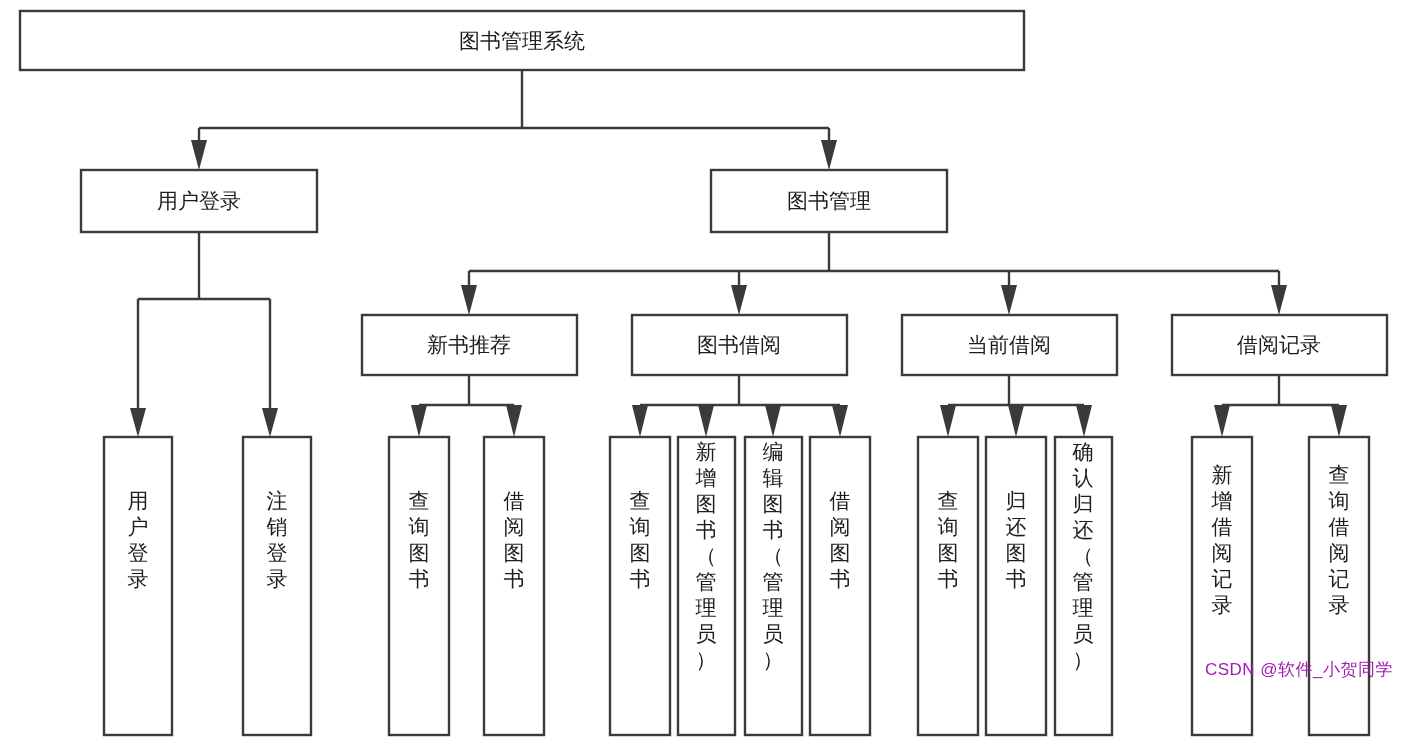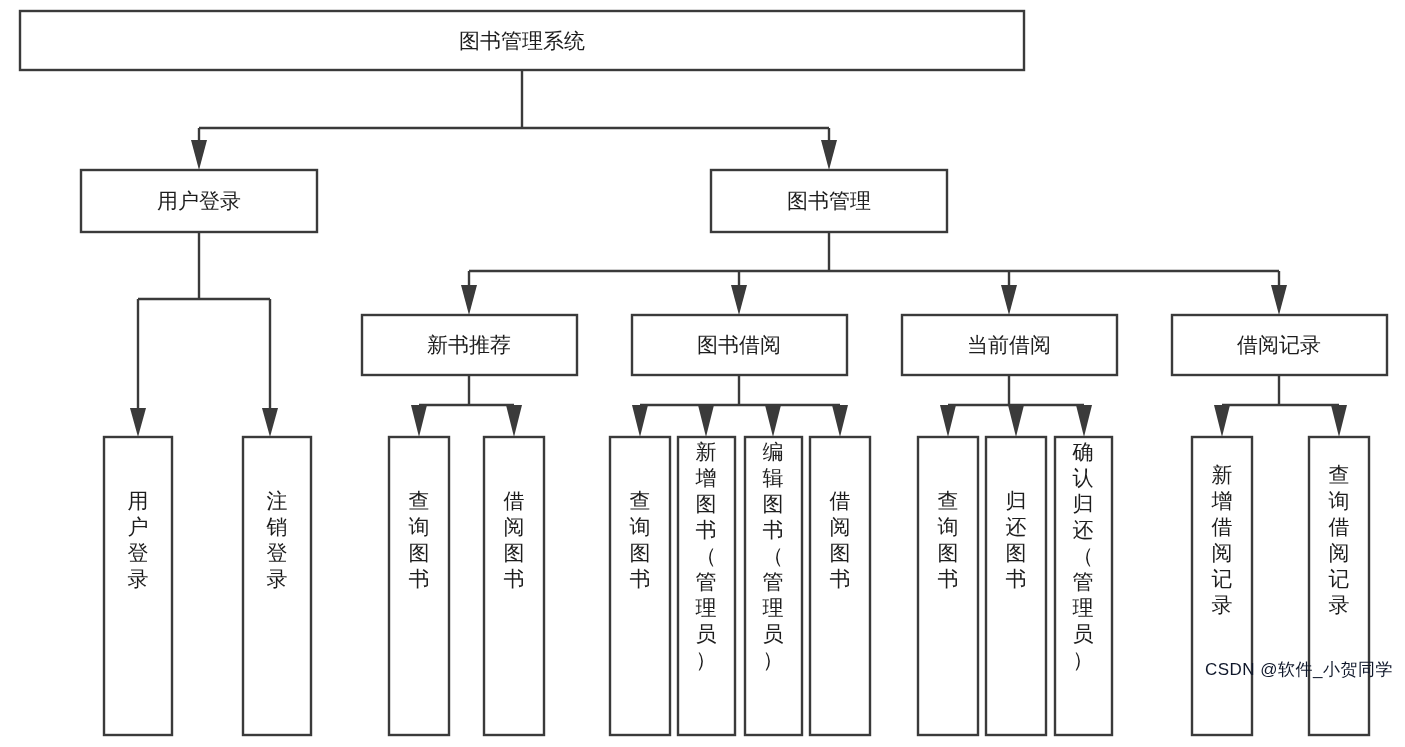--- a/index.html
+++ b/index.html
@@ -53,21 +53,21 @@
     font-size: 21px;
     fill: #1d1d1d;
     text-anchor: middle;
   }
   .watermark {
     position: absolute;
     right: 12px;
     bottom: 6px;
     font-family: "Liberation Sans", "DejaVu Sans", sans-serif;
     font-size: 17px;
-    color: #0f172a;
+    color: #a21caf;
     white-space: nowrap;
     letter-spacing: 0.5px;
     user-select: none;
   }
 </style>
 </head>
 <body>
 
 <div id="diagram-root">
   <svg id="tree-svg" viewBox="0 0 1405 747" xmlns="http://www.w3.org/2000/svg">

